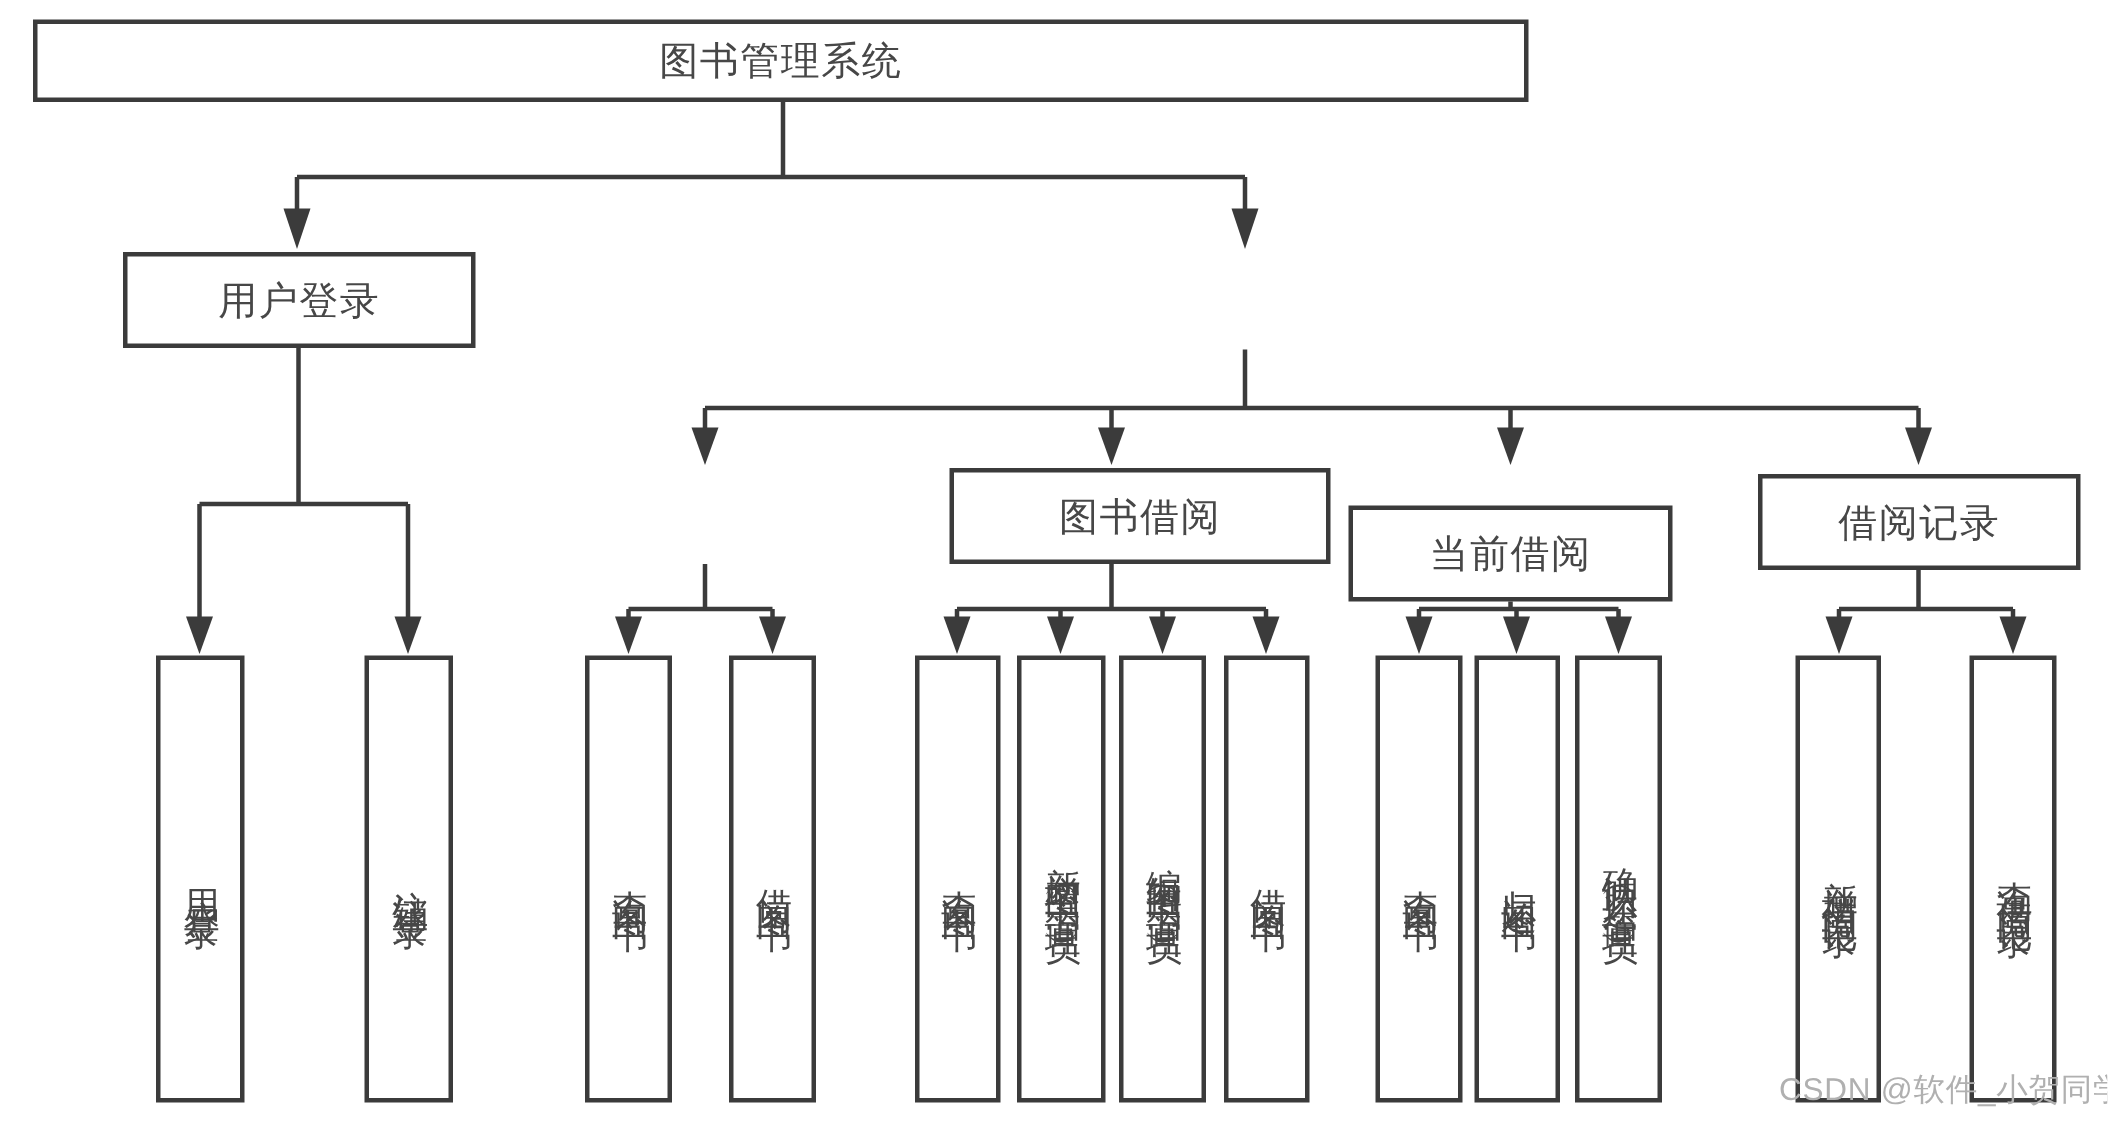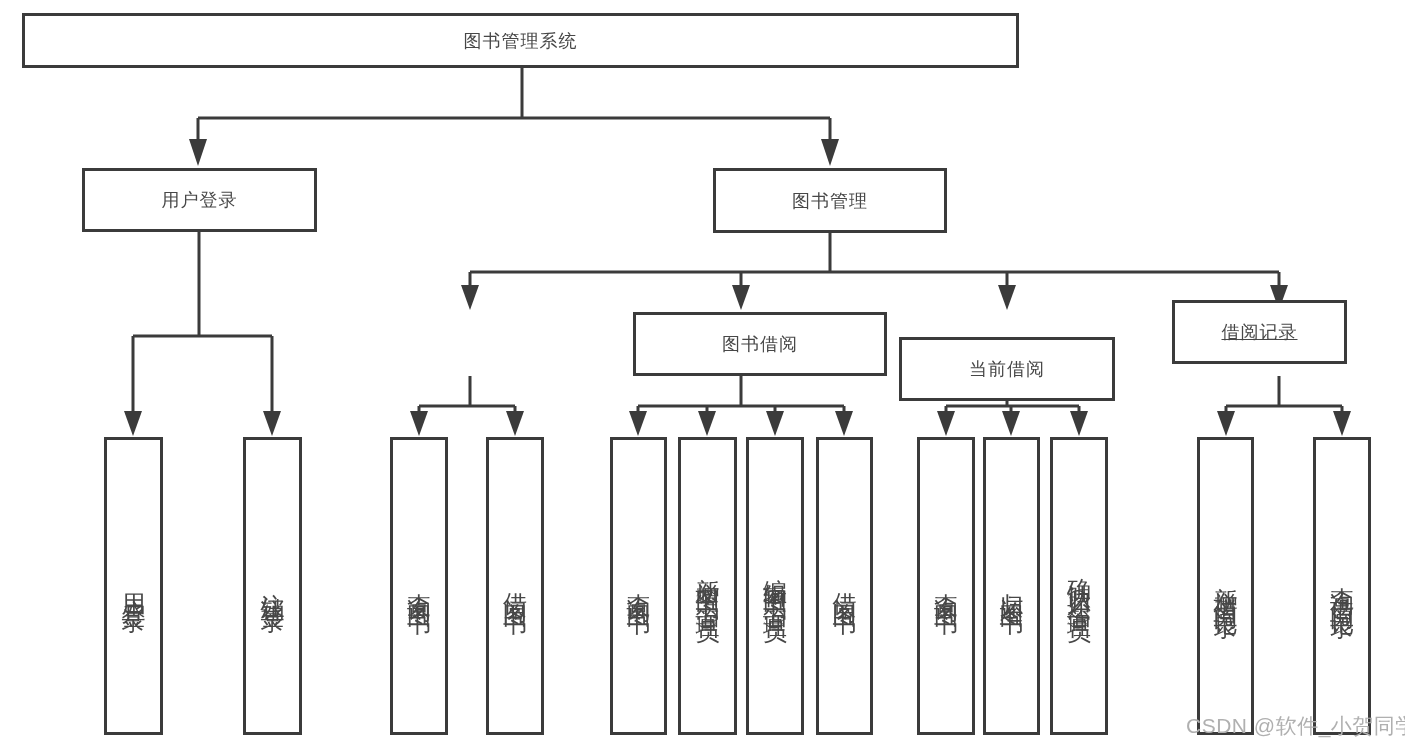--- a/index.html
+++ b/index.html
@@ -21,21 +21,21 @@
     background: #ffffff;
     border: 3px solid #3b3b3b;
     box-sizing: border-box;
     display: flex;
     align-items: center;
     justify-content: center;
     z-index: 1;
     color: #474747;
   }
   .hbox {
-    font-size: 18px;
+    font-size: 26px;
     letter-spacing: 1px;
     white-space: nowrap;
   }
   .vbox span {
     writing-mode: vertical-rl;
     text-orientation: mixed;
     font-size: 24px;
     line-height: 1;
     letter-spacing: 6px;
     color: #474747;
@@ -95,25 +95,24 @@
       <polygon points="1002,411 1020,411 1011,436"></polygon>
       <polygon points="1070,411 1088,411 1079,436"></polygon>
       <polygon points="1217,411 1235,411 1226,436"></polygon>
       <polygon points="1333,411 1351,411 1342,436"></polygon>
     </g>
   </svg>
 
   <div class="node hbox" style="left:22px; top:13px; width:997px; height:55px;">图书管理系统</div>
 
   <div class="node hbox" style="left:82px; top:168px; width:235px; height:64px;">用户登录</div>
-  <div class="node hbox" style="left:713px; top:168px; width:234px; height:65px;">图书管理</div>
 
   <div class="node hbox" style="left:633px; top:312px; width:254px; height:64px;">图书借阅</div>
   <div class="node hbox" style="left:899px; top:312px; width:216px; height:64px;margin-top:25px;">当前借阅</div>
-  <div class="node hbox" style="left:1172px; top:300px; width:175px; height:64px;text-decoration:underline;">借阅记录</div>
+  <div class="node hbox" style="left:1172px; top:316px; width:215px; height:64px;">借阅记录</div>
 
   <div class="node vbox" style="left:104px; top:437px; width:59px; height:298px;">
     <span>用户登录</span>
   </div>
   <div class="node vbox" style="left:243px; top:437px; width:59px; height:298px;">
     <span>注销登录</span>
   </div>
 
   <div class="node vbox" style="left:390px; top:437px; width:58px; height:298px;">
     <span>查询图书</span>

